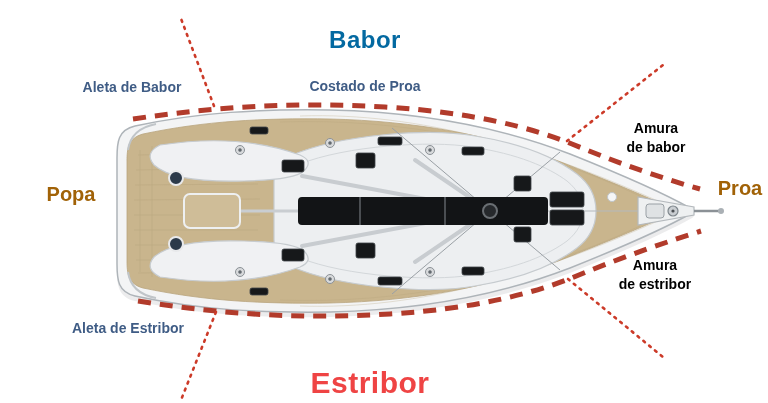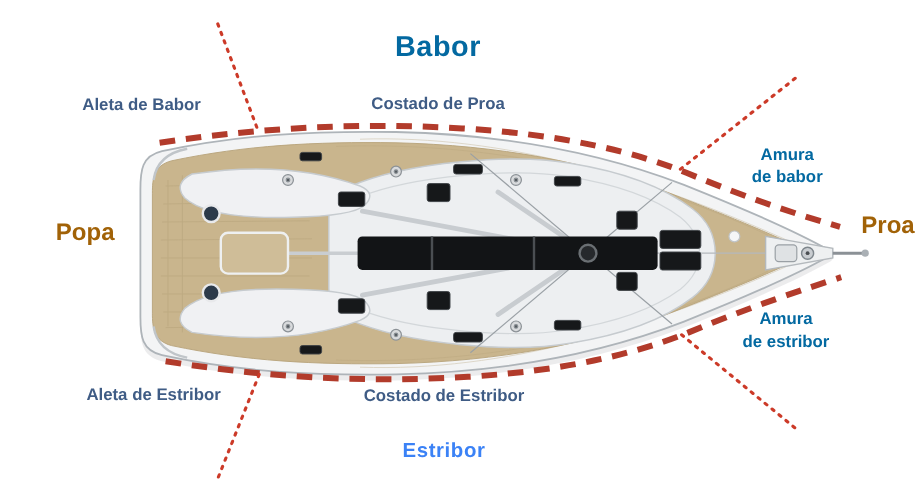--- a/index.html
+++ b/index.html
@@ -3,24 +3,24 @@
 <meta charset="utf-8">
 <style>
   html,body{margin:0;padding:0;background:#ffffff;}
   #stage{
     position:relative;width:768px;height:403px;background:#ffffff;
     font-family:"Liberation Sans", sans-serif;overflow:hidden;
   }
   #boat-svg{position:absolute;left:0;top:0;width:768px;height:403px;}
   .lbl{position:absolute;text-align:center;font-weight:bold;white-space:nowrap;}
   .title-port{color:#0369a1;font-size:24px;letter-spacing:0.5px;}
-  .title-stbd{color:#3b82f6;font-size:17px;letter-spacing:0.5px;}
+  .title-stbd{color:#ef4444;font-size:30px;letter-spacing:0.5px;}
   .end-lbl{color:#a16207;font-size:20px;}
   .sect{color:#3f5c85;font-size:14px;}
-  .sect2{color:#0369a1;font-size:14px;line-height:19px;}
+  .sect2{color:#000000;font-size:14px;line-height:19px;}
 </style>
 </head>
 <body>
 
 <div id="stage">
 
   <svg id="boat-svg" viewBox="0 0 768 403" xmlns="http://www.w3.org/2000/svg">
 
     <g opacity="0.10">
       <path d="M 135,131 C 118,135 117,147 117,163 L 117,269 C 117,285 118,297 135,301
@@ -158,27 +158,26 @@
       <line x1="568" y1="279" x2="663" y2="357" stroke="#cc3a28"></line>
     </g>
   </svg>
 
   <div class="lbl title-port" style="left:300px;top:26px;width:130px;">Babor</div>
   <div class="lbl title-stbd" style="left:305px;top:366px;width:130px;">Estribor</div>
 
   <div class="lbl end-lbl" style="left:40px;top:183px;width:62px;">Popa</div>
   <div class="lbl end-lbl" style="left:710px;top:177px;width:60px;">Proa</div>
 
-  <div class="lbl sect" style="left:43px;top:79px;width:150px;">Aleta de Babor</div>
+  <div class="lbl sect" style="left:57px;top:79px;width:150px;">Aleta de Babor</div>
   <div class="lbl sect" style="left:290px;top:78px;width:150px;">Costado de Proa</div>
   <div class="lbl sect2" style="left:596px;top:119px;width:120px;">
     <div>Amura</div>
     <div>de babor</div>
   </div>
 
   <div class="lbl sect" style="left:53px;top:320px;width:150px;">Aleta de Estribor</div>
-  <div class="lbl sect" style="left:295px;top:321px;width:150px;">Costado de Estribor</div>
   <div class="lbl sect2" style="left:595px;top:256px;width:120px;">
     <div>Amura</div>
     <div>de estribor</div>
   </div>
 
 </div>
 
 </body></html>

